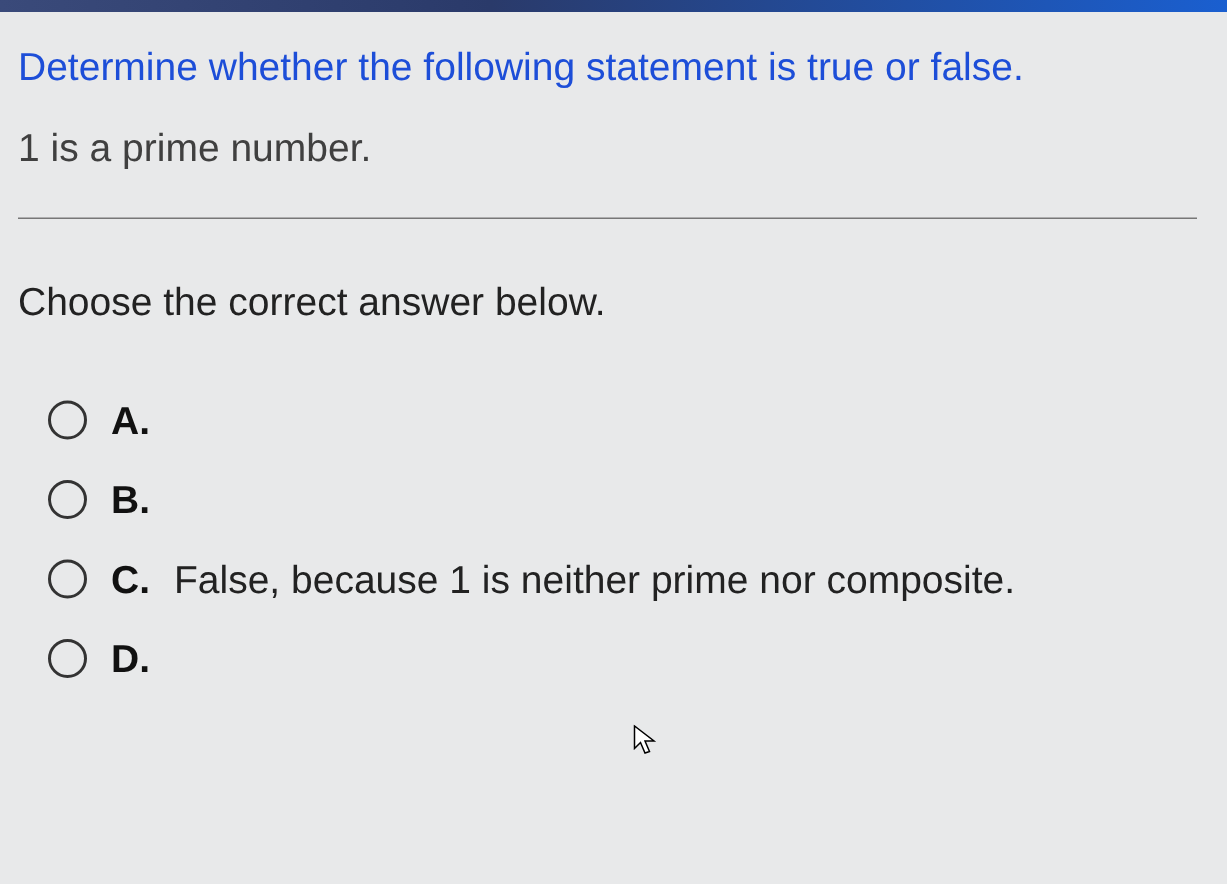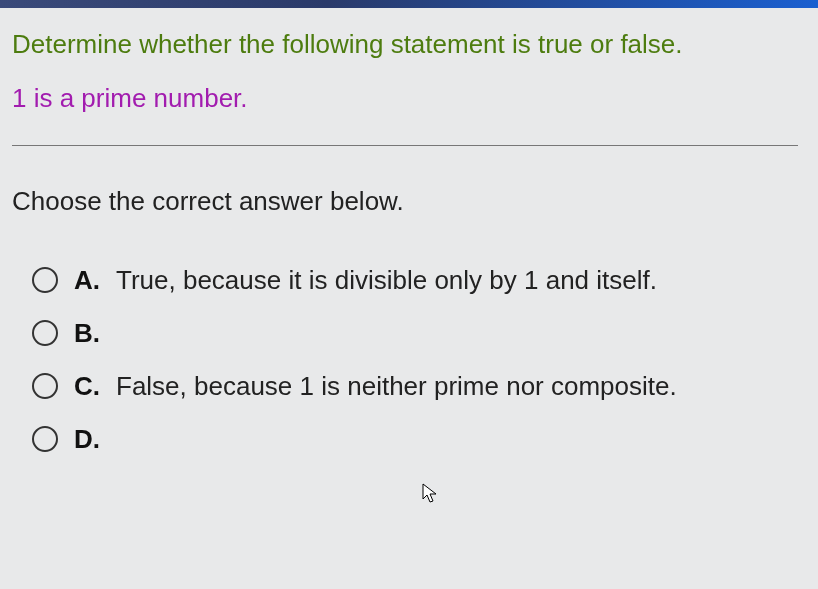--- a/index.html
+++ b/index.html
@@ -17,27 +17,27 @@
     background: linear-gradient(90deg, #3a4a7a 0%, #2a3a6a 40%, #1a5fd0 100%);
     width: 100%;
   }
   .content {
     padding: 18px 20px 0 12px;
   }
   .question-line {
     font-size: 26px;
     line-height: 1.4;
     margin-bottom: 18px;
-    color: #4d7c0f;
+    color: #1d4ed8;
   }
   .statement {
     font-size: 26px;
     line-height: 1.4;
     margin-bottom: 28px;
-    color: #a21caf;
+    color: #404040;
   }
   .divider-wrap {
     position: relative;
     margin-bottom: 40px;
   }
   .divider {
     border: none;
     border-top: 1.5px solid #777;
     margin: 0;
   }
@@ -98,21 +98,20 @@
     <hr class="divider">
   </div>
 
   <p class="instruction">Choose the correct answer below.</p>
 
   <div class="options">
 
     <label class="option-row">
       <span class="radio"></span>
       <span class="opt-letter">A.</span>
-      <span class="opt-text">True, because it is divisible only by 1 and itself.</span>
     </label>
 
     <label class="option-row">
       <span class="radio"></span>
       <span class="opt-letter">B.</span>
     </label>
 
     <label class="option-row">
       <span class="radio"></span>
       <span class="opt-letter">C.</span>

